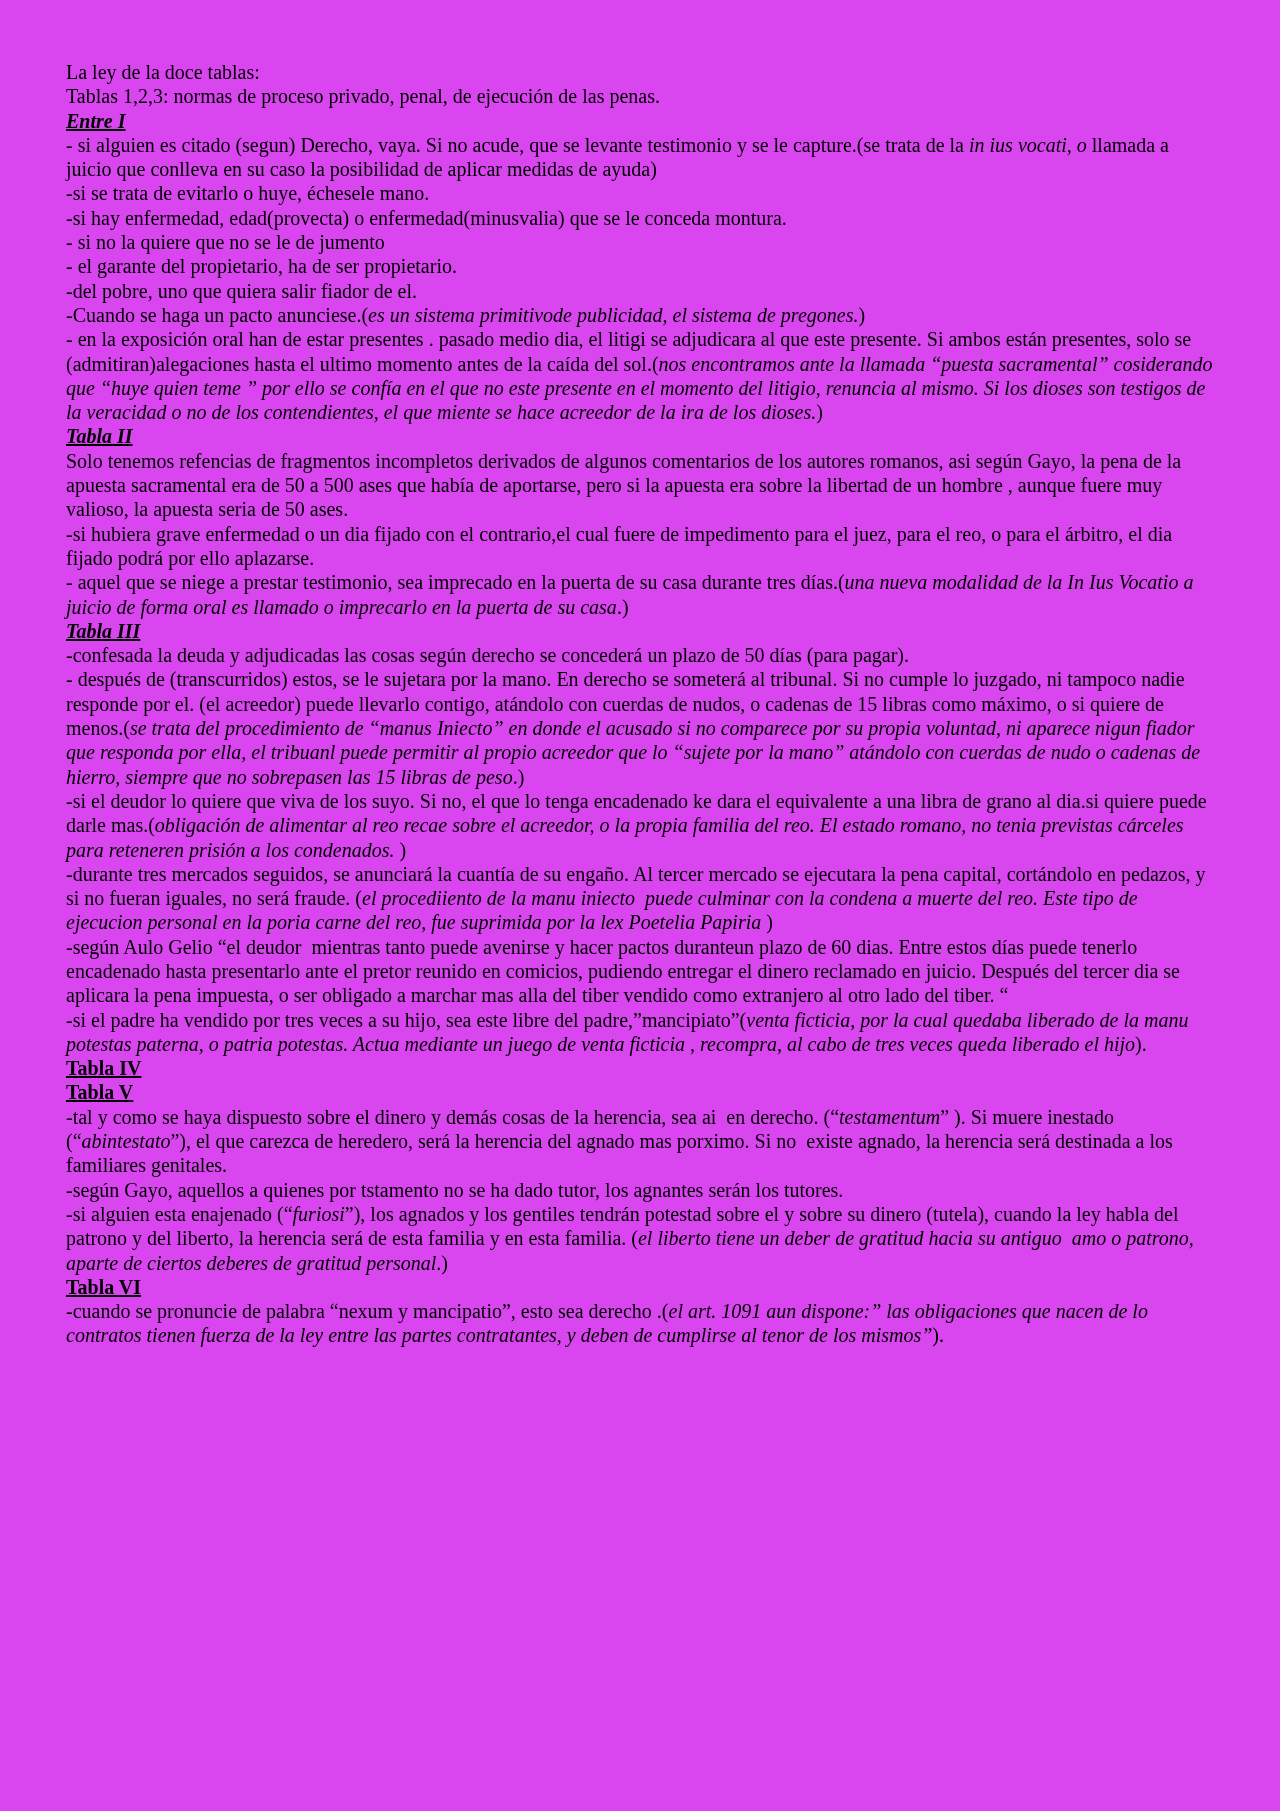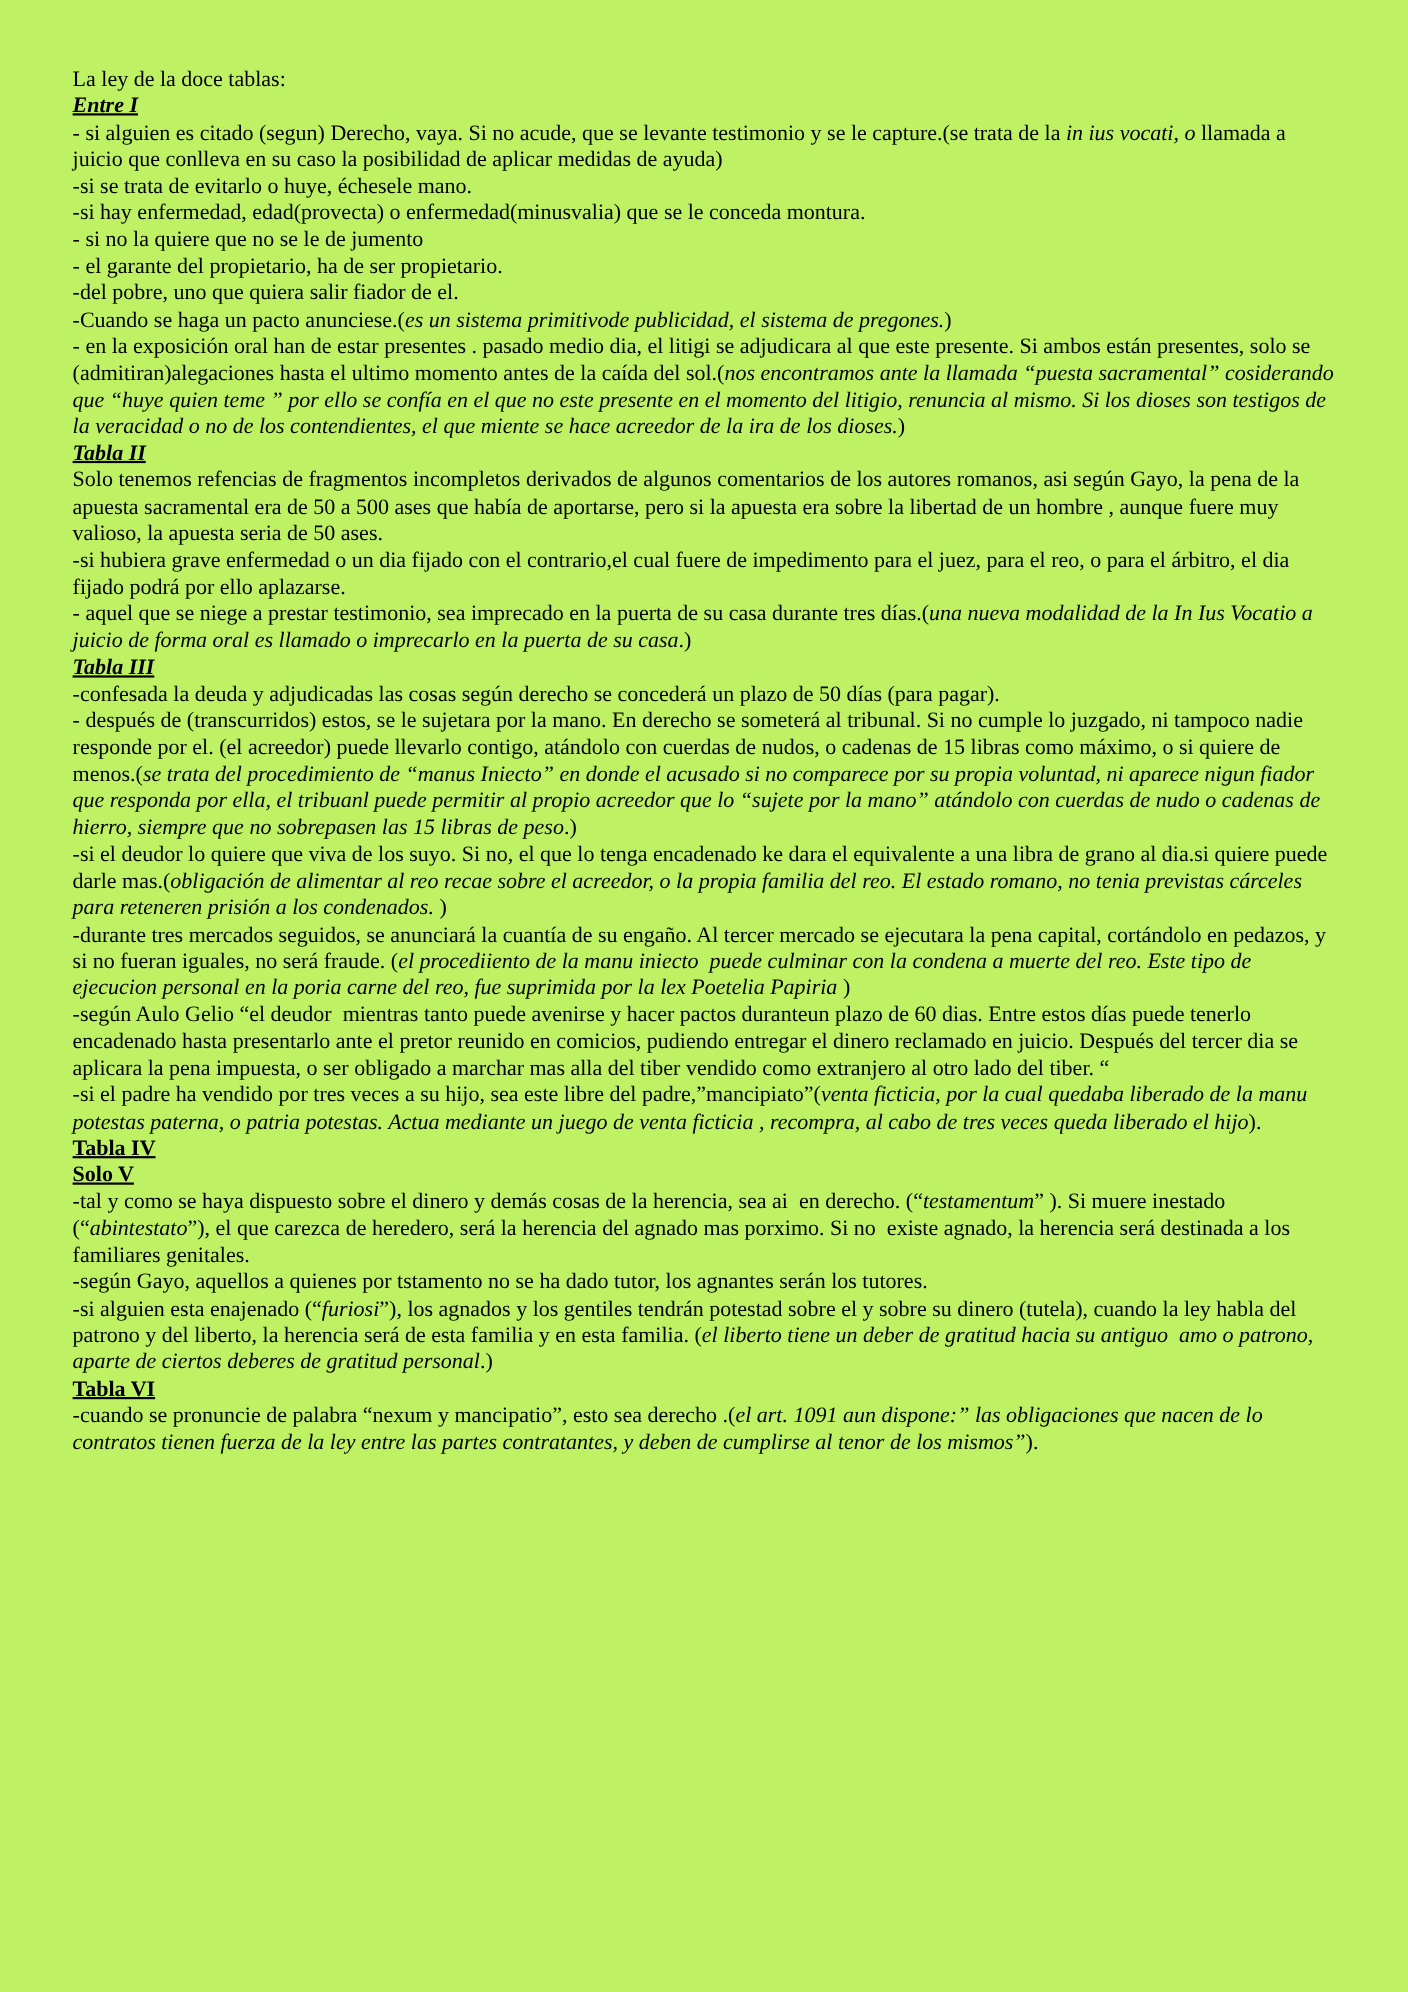--- a/index.html
+++ b/index.html
@@ -23,23 +23,24 @@
     text-align: left;
   }
   .block { white-space: pre-wrap; margin: 0; }
   .h, .hi { font-weight: bold; text-decoration: underline; }
   .hi { font-style: italic; }
   .italic { font-style: italic; }
 </style>
 </head>
 <body style="background: rgb(255, 255, 255);">
 
-<div class="page" style="background: #bef264;">
+<div class="page" style="background: #d946ef;">
   <div class="content" style="color: rgb(0, 0, 0);">
       <div class="block p"><span class="run">La ley de la doce tablas:</span></div>
+      <div class="block p"><span class="run">Tablas 1,2,3: normas de proceso privado, penal, de ejecución de las penas.</span></div>
       <div class="block hi"><span class="run">Entre I</span></div>
       <div class="block p"><span class="run">- si alguien es citado (segun) Derecho, vaya. Si no acude, que se levante testimonio y se le capture.(se trata de la </span><span class="run italic">in ius vocati, o </span><span class="run">llamada a juicio que conlleva en su caso la posibilidad de aplicar medidas de ayuda)</span></div>
       <div class="block p"><span class="run">-si se trata de evitarlo o huye, échesele mano.</span></div>
       <div class="block p"><span class="run">-si hay enfermedad, edad(provecta) o enfermedad(minusvalia) que se le conceda montura.</span></div>
       <div class="block p"><span class="run">- si no la quiere que no se le de jumento</span></div>
       <div class="block p"><span class="run">- el garante del propietario, ha de ser propietario.</span></div>
       <div class="block p"><span class="run">-del pobre, uno que quiera salir fiador de el.</span></div>
       <div class="block p"><span class="run">-Cuando se haga un pacto anunciese.(</span><span class="run italic">es un sistema primitivode publicidad, el sistema de pregones.</span><span class="run">)</span></div>
       <div class="block p"><span class="run">- en la exposición oral han de estar presentes . pasado medio dia, el litigi se adjudicara al que este presente. Si ambos están presentes, solo se (admitiran)alegaciones hasta el ultimo momento antes de la caída del sol.(</span><span class="run italic">nos encontramos ante la llamada “puesta sacramental” cosiderando que “huye quien teme ” por ello se confía en el que no este presente en el momento del litigio, renuncia al mismo. Si los dioses son testigos de la veracidad o no de los contendientes, el que miente se hace acreedor de la ira de los dioses.</span><span class="run">)</span></div>
       <div class="block hi"><span class="run">Tabla II</span></div>
@@ -47,20 +48,20 @@
       <div class="block p"><span class="run">-si hubiera grave enfermedad o un dia fijado con el contrario,el cual fuere de impedimento para el juez, para el reo, o para el árbitro, el dia fijado podrá por ello aplazarse.</span></div>
       <div class="block p"><span class="run">- aquel que se niege a prestar testimonio, sea imprecado en la puerta de su casa durante tres días.(</span><span class="run italic">una nueva modalidad de la In Ius Vocatio a juicio de forma oral es llamado o imprecarlo en la puerta de su casa</span><span class="run">.)</span></div>
       <div class="block hi"><span class="run">Tabla III</span></div>
       <div class="block p"><span class="run">-confesada la deuda y adjudicadas las cosas según derecho se concederá un plazo de 50 días (para pagar).</span></div>
       <div class="block p"><span class="run">- después de (transcurridos) estos, se le sujetara por la mano. En derecho se someterá al tribunal. Si no cumple lo juzgado, ni tampoco nadie responde por el. (el acreedor) puede llevarlo contigo, atándolo con cuerdas de nudos, o cadenas de 15 libras como máximo, o si quiere de menos.(</span><span class="run italic">se trata del procedimiento de “manus Iniecto” en donde el acusado si no comparece por su propia voluntad, ni aparece nigun fiador que responda por ella, el tribuanl puede permitir al propio acreedor que lo “sujete por la mano” atándolo con cuerdas de nudo o cadenas de hierro, siempre que no sobrepasen las 15 libras de peso</span><span class="run">.)</span></div>
       <div class="block p"><span class="run">-si el deudor lo quiere que viva de los suyo. Si no, el que lo tenga encadenado ke dara el equivalente a una libra de grano al dia.si quiere puede darle mas.(</span><span class="run italic">obligación de alimentar al reo recae sobre el acreedor, o la propia familia del reo. El estado romano, no tenia previstas cárceles para reteneren prisión a los condenados.</span><span class="run"> )</span></div>
       <div class="block p"><span class="run">-durante tres mercados seguidos, se anunciará la cuantía de su engaño. Al tercer mercado se ejecutara la pena capital, cortándolo en pedazos, y si no fueran iguales, no será fraude. (</span><span class="run italic">el procediiento de la manu iniecto  puede culminar con la condena a muerte del reo. Este tipo de ejecucion personal en la poria carne del reo, fue suprimida por la lex Poetelia Papiria</span><span class="run"> )</span></div>
       <div class="block p"><span class="run">-según Aulo Gelio “el deudor  mientras tanto puede avenirse y hacer pactos duranteun plazo de 60 dias. Entre estos días puede tenerlo encadenado hasta presentarlo ante el pretor reunido en comicios, pudiendo entregar el dinero reclamado en juicio. Después del tercer dia se aplicara la pena impuesta, o ser obligado a marchar mas alla del tiber vendido como extranjero al otro lado del tiber. “</span></div>
       <div class="block p"><span class="run">-si el padre ha vendido por tres veces a su hijo, sea este libre del padre,”mancipiato”(</span><span class="run italic">venta ficticia, por la cual quedaba liberado de la manu potestas paterna, o patria potestas. Actua mediante un juego de venta ficticia , recompra, al cabo de tres veces queda liberado el hijo</span><span class="run">).</span></div>
       <div class="block h"><span class="run">Tabla IV</span></div>
-      <div class="block h"><span class="run">Solo V</span></div>
+      <div class="block h"><span class="run">Tabla V</span></div>
       <div class="block p"><span class="run">-tal y como se haya dispuesto sobre el dinero y demás cosas de la herencia, sea ai  en derecho. (“</span><span class="run italic">testamentum</span><span class="run">” ). Si muere inestado (“</span><span class="run italic">abintestato</span><span class="run">”), el que carezca de heredero, será la herencia del agnado mas porximo. Si no  existe agnado, la herencia será destinada a los familiares genitales.</span></div>
       <div class="block p"><span class="run">-según Gayo, aquellos a quienes por tstamento no se ha dado tutor, los agnantes serán los tutores.</span></div>
       <div class="block p"><span class="run">-si alguien esta enajenado (“</span><span class="run italic">furiosi</span><span class="run">”), los agnados y los gentiles tendrán potestad sobre el y sobre su dinero (tutela), cuando la ley habla del patrono y del liberto, la herencia será de esta familia y en esta familia. (</span><span class="run italic">el liberto tiene un deber de gratitud hacia su antiguo  amo o patrono, aparte de ciertos deberes de gratitud personal</span><span class="run">.)</span></div>
       <div class="block h"><span class="run">Tabla VI</span></div>
       <div class="block p"><span class="run">-cuando se pronuncie de palabra “nexum y mancipatio”, esto sea derecho .(</span><span class="run italic">el art. 1091 aun dispone:” las obligaciones que nacen de lo contratos tienen fuerza de la ley entre las partes contratantes, y deben de cumplirse al tenor de los mismos”</span><span class="run">).</span></div>
     </div>
 </div>
 
 </body></html>

